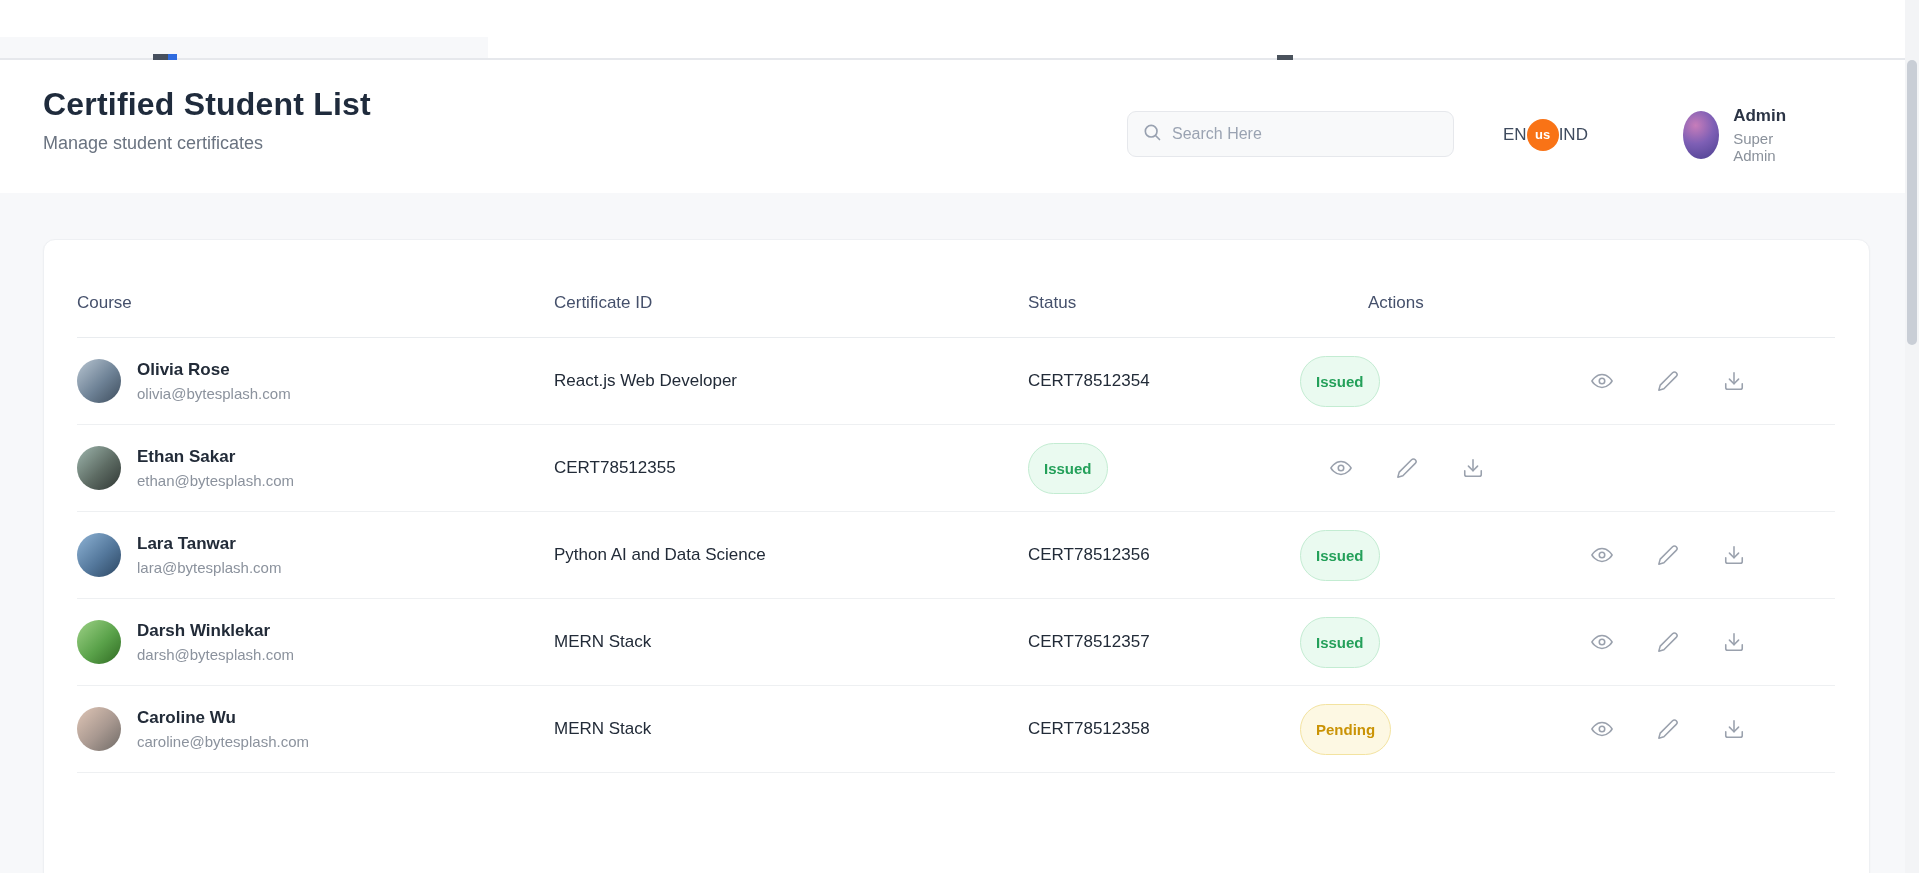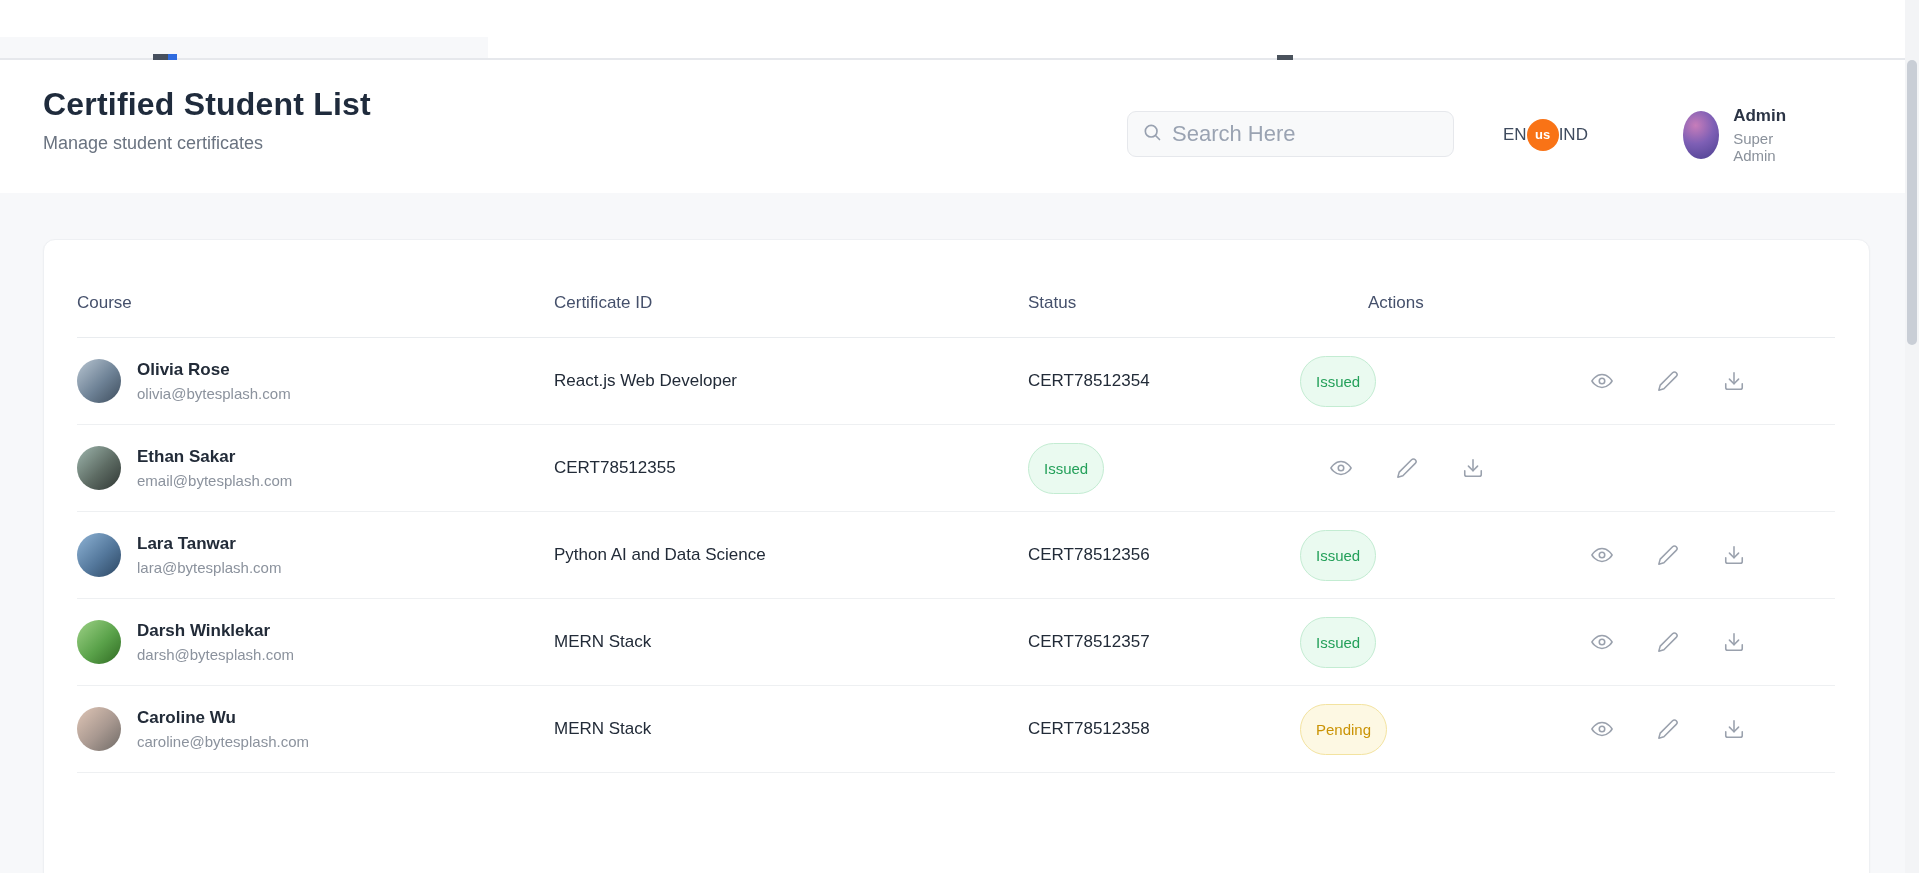--- a/index.html
+++ b/index.html
@@ -18,21 +18,21 @@
   .page-header { position:absolute; left:0; top:68px; width:1607px; height:133px;
                  background:#ffffff; border-bottom:3px solid #0f766e; }
   .title-block { position:absolute; left:43px; top:18px; }
   .page-title { font-size:32px; font-weight:700; color:#1f2b3c; letter-spacing:.2px; }
   .page-subtitle { margin-top:10px; font-size:18px; color:#6a7380; }
 
   .hdr-search { position:absolute; left:1127px; top:43px; width:327px; height:46px;
                 background:#f8f9fa; border:1px solid #e6e8ec; border-radius:9px;
                 display:flex; align-items:center; padding:0 14px; gap:10px; }
   .hdr-search input { border:none; outline:none; background:transparent; width:100%;
-                      font-size:22px; color:#3c4656;
+                      font-size:16px; color:#3c4656;
                       font-family:"Liberation Sans","DejaVu Sans",sans-serif; }
   .hdr-search input::placeholder { color:#9aa3b2; }
 
   .lang-cluster { position:absolute; left:1503px; top:0; height:133px;
                   display:flex; align-items:center; }
   .lang-label { font-size:17px; font-weight:500; color:#3f4b5e; }
   .lang-badge { width:32px; height:32px; border-radius:50%; background:#f97316;
                 color:#ffffff; font-size:13px; font-weight:600;
                 display:flex; align-items:center; justify-content:center; }
 
@@ -74,21 +74,21 @@
   .avatar { width:44px; height:44px; border-radius:50%; flex:0 0 44px; }
   .avatar-0 { background:linear-gradient(135deg,#b9c6d2 0%,#6e8296 55%,#3d4c5c 100%); }
   .avatar-1 { background:linear-gradient(135deg,#9fb7ae 0%,#5d6b63 55%,#2f3633 100%); }
   .avatar-2 { background:linear-gradient(135deg,#8fb4d6 0%,#54789c 55%,#2c4662 100%); }
   .avatar-3 { background:linear-gradient(135deg,#9ed287 0%,#5aa24a 55%,#2f6a22 100%); }
   .avatar-4 { background:linear-gradient(135deg,#e0c6b6 0%,#a89890 55%,#6f6a66 100%); }
   .sname { display:block; font-size:17px; font-weight:700; color:#222b38; }
   .semail { display:block; margin-top:5px; font-size:15px; color:#8b929d; }
   .cell-text { font-size:17px; color:#222b38; }
 
-  .badge { display:inline-block; padding:16px 15px; font-size:15px; font-weight:400;
+  .badge { display:inline-block; padding:16px 15px; font-size:15px; font-weight:700;
            border-radius:999px; }
   .badge.issued { color:#24a05a; background:#eafaf0; border:1px solid #c3ecd2; }
   .badge.pending { color:#ca9305; background:#fdf8e3; border:1px solid #f3e3a0; }
 
   .actions-cell { display:flex; align-items:center; gap:44px; padding-left:30px; }
   .icon-btn { background:none; border:none; cursor:pointer; padding:0; line-height:0; }
   .icon-btn svg { stroke:#9aa1ad; fill:none; stroke-width:1.7; stroke-linecap:round; stroke-linejoin:round; }
 
   .search-icon svg { stroke:#98a1b0; fill:none; stroke-width:2; stroke-linecap:round; }
 
@@ -176,21 +176,21 @@
                 <line x1="12" y1="3" x2="12" y2="15"></line>
               </svg></button>
         </div>
       </div>
 
       <div class="trow">
         <div class="student-cell">
           <span class="avatar avatar-1"></span>
           <span>
               <span class="sname">Ethan Sakar</span>
-                <span class="semail">email@bytesplash.com</span>
+                <span class="semail">ethan@bytesplash.com</span>
             </span>
         </div>
         <div class="cell-text">CERT78512355</div>
         <div><span class="badge issued">Issued</span></div>
         <div class="actions-cell">
           <button class="icon-btn"><svg width="22" height="22" viewBox="0 0 24 24">
                 <path d="M1 12s4-7 11-7 11 7 11 7-4 7-11 7-11-7-11-7z"></path>
                 <circle cx="12" cy="12" r="3"></circle>
               </svg></button>
           <button class="icon-btn"><svg width="22" height="22" viewBox="0 0 24 24">

